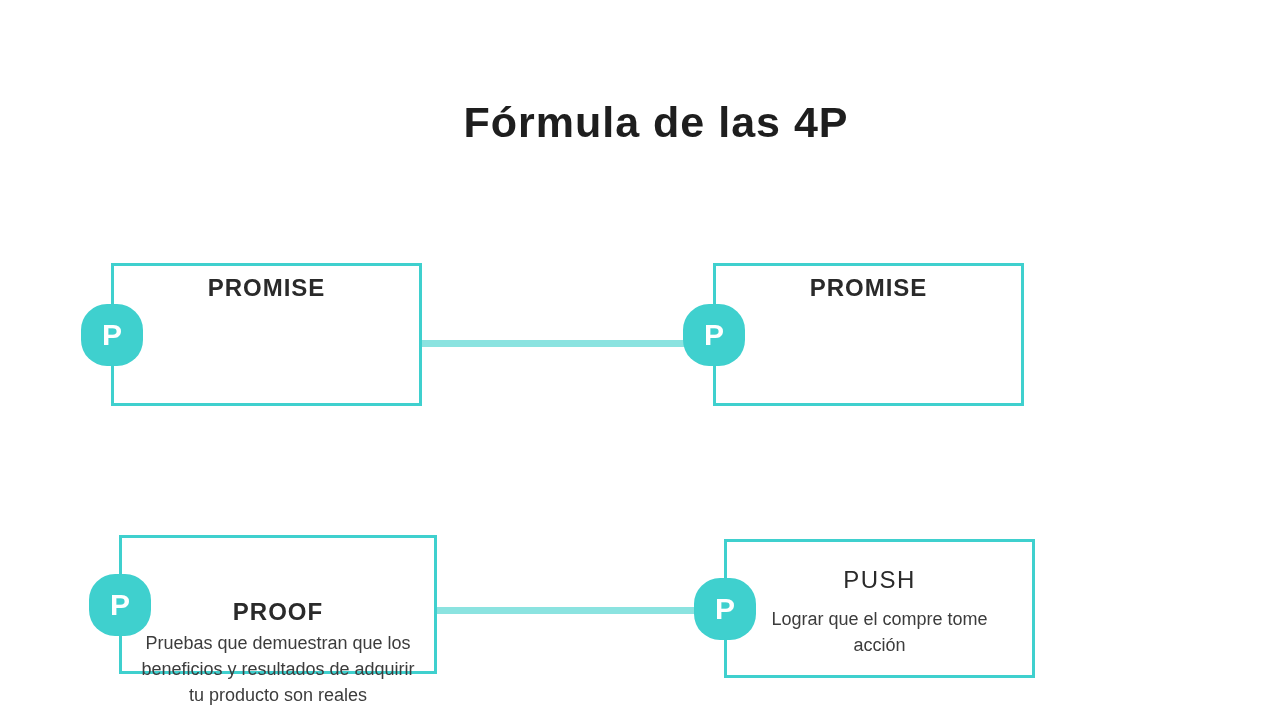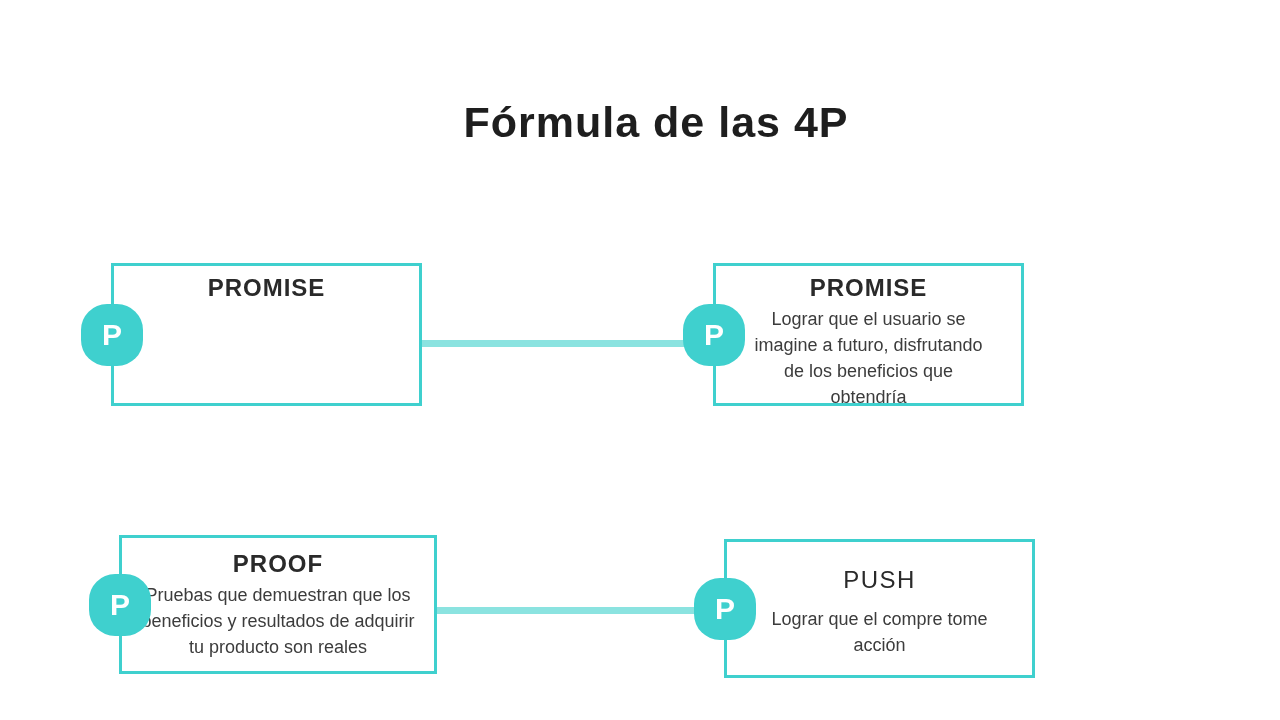--- a/index.html
+++ b/index.html
@@ -98,28 +98,27 @@
       <span>P</span>
     </div>
     <h2 class="card-heading" style="font-weight: 700; text-align: center;">PROMISE</h2>
   </section>
 
   <section class="card card-picture">
     <div class="badge">
       <span>P</span>
     </div>
     <h2 class="card-heading" style="font-weight: 700;">PROMISE</h2>
-    <p class="card-body">Lograr que el usuario se imagine a futuro, disfrutando de los beneficios que obtendría</p>
   </section>
 
   <section class="card card-proof">
     <div class="badge">
       <span>P</span>
     </div>
-    <h2 class="card-heading" style="font-weight: 700;">PROOF</h2>
+    <h2 class="card-heading" style="font-weight: 700; margin-top: 48px;">PROOF</h2>
     <p class="card-body">Pruebas que demuestran que los beneficios y resultados de adquirir tu producto son reales</p>
   </section>
 
   <section class="card card-push">
     <div class="badge">
       <span>P</span>
     </div>
     <h2 class="card-heading" style="font-weight: 400;">PUSH</h2>
     <p class="card-body">Lograr que el compre tome acción</p>
   </section>

